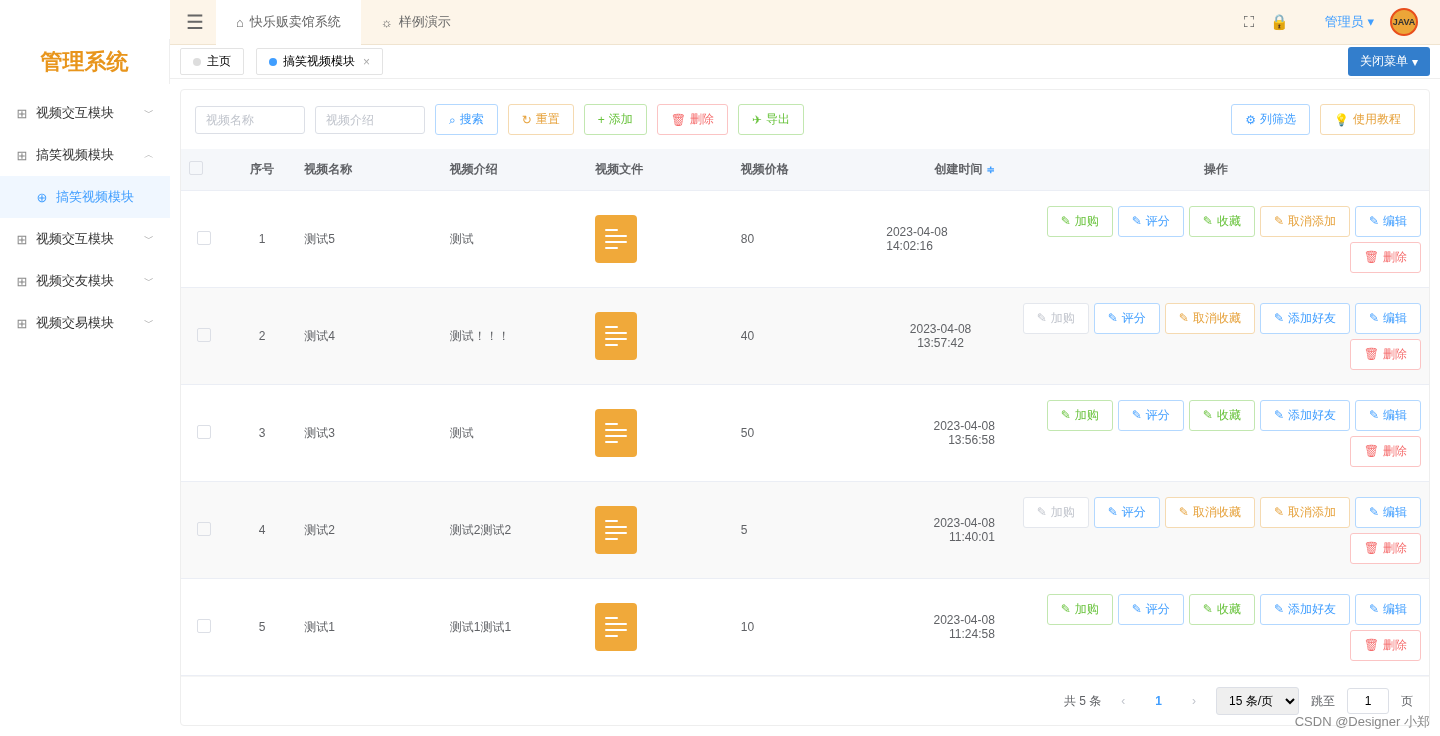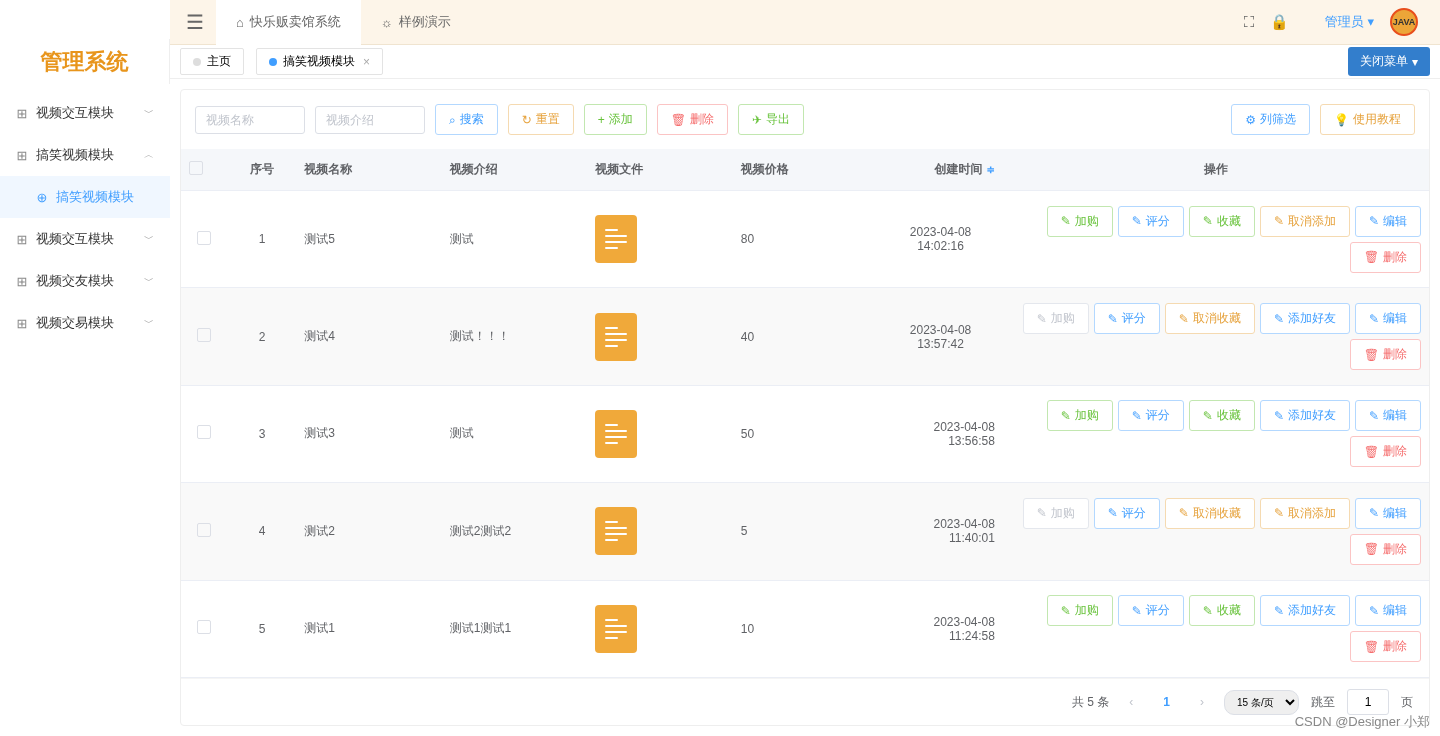--- a/index.html
+++ b/index.html
@@ -64,21 +64,21 @@
     .action-cell { display: flex; flex-wrap: wrap; gap: 5px; justify-content: flex-start; }
     .tbl .op-col { text-align: center; }
     .tbl th.op-col { text-align: center; }
     .sort-icon { color: #409eff; font-size: 10px; margin-left: 4px; }
     .h-scroll { height: 16px; overflow-x: scroll; }
     .h-scroll-inner { width: 110%; height: 1px; }
     
     .pagination { padding: 10px 16px; display: flex; align-items: center; justify-content: flex-end; gap: 12px; font-size: 12px; color: #606266; border-top: 1px solid #f5f5f5; }
     .pag-btn { padding: 4px 8px; color: #c0c4cc; cursor: pointer; font-size: 12px; }
     .pag-num { color: #409eff; padding: 4px 10px; font-weight: 600; }
-    .pag-select { padding: 5px 8px; border: 1px solid #dcdfe6; border-radius: 10px; font-size: 10px; }
+    .pag-select { padding: 5px 8px; border: 1px solid #dcdfe6; border-radius: 3px; font-size: 12px; }
     .pag-input { width: 42px; padding: 5px; border: 1px solid #dcdfe6; border-radius: 3px; text-align: center; font-size: 12px; }
     
     .watermark { position: fixed; right: 10px; bottom: 5px; color: #888; font-size: 13px; pointer-events: none; }
     
     .col-check { width: 45px; text-align: center; }
     .col-idx { width: 66px; text-align: center; }
     .col-name { width: 140px; }
     .col-intro { width: 140px; }
     .col-file { width: 140px; margin-left: 44px; }
     .col-price { width: 140px; }
@@ -232,21 +232,21 @@
     <td class="col-intro">测试</td>
     <td class="col-file">
                     <div class="file-icon">
                       <div class="file-line short"></div>
                       <div class="file-line"></div>
                       <div class="file-line"></div>
                       <div class="file-line short"></div>
                     </div>
                   </td>
     <td class="col-price">80</td>
-    <td class="col-time" style="text-align:center">2023-04-08 14:02:16</td>
+    <td class="col-time" style="text-align:left">2023-04-08 14:02:16</td>
     <td class="col-op">
                     <div class="action-cell" style="justify-content:flex-end">
                       <span class="btn btn-success">
                         <span>✎</span>
                         <span>加购</span>
                       </span>
                       <span class="btn btn-primary">
                         <span>✎</span>
                         <span>评分</span>
                       </span>

